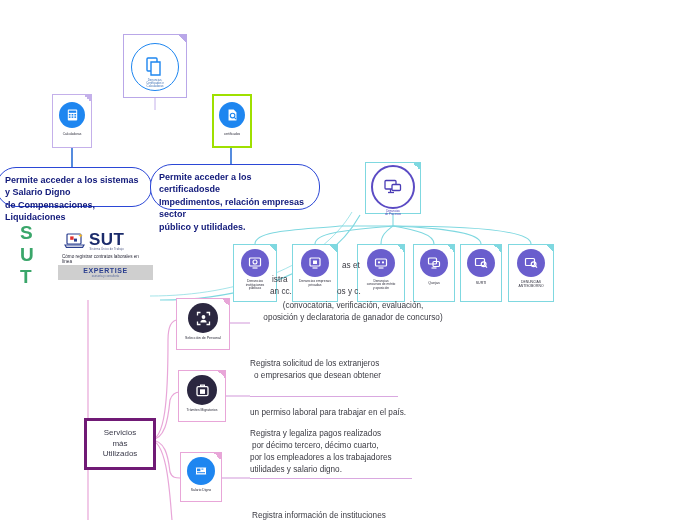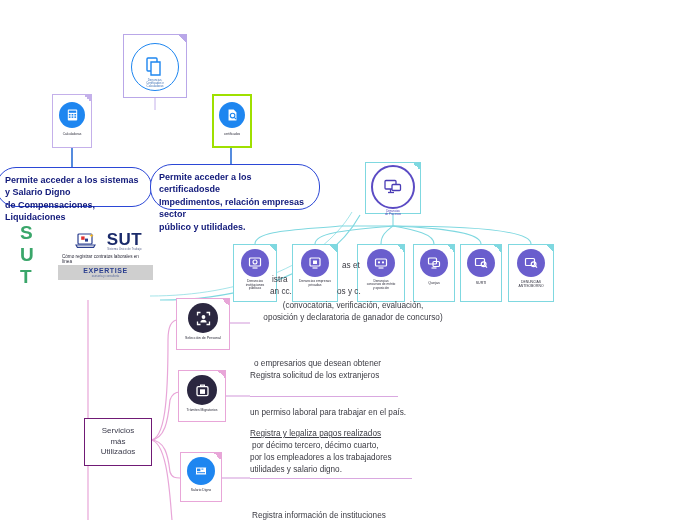--- a/index.html
+++ b/index.html
@@ -32,42 +32,42 @@
     position:absolute;box-sizing:border-box;border:1.6px solid #2b47d6;
     border-radius:22px;background:#fff;color:#11197a;
     font-weight:bold;font-size:9px;line-height:1.38;padding:6px 8px;
   }
   .callout-left{left:-4px;top:167px;width:156px;height:40px;}
   .callout-right{left:150px;top:164px;width:170px;height:46px;}
 
   
   .sut-letters{position:absolute;left:20px;top:222px;color:#3aa66a;font-weight:bold;font-size:19px;line-height:22px;letter-spacing:1px;}
   .sut-card{position:absolute;left:58px;top:228px;width:95px;height:58px;background:#fff;}
-  .sut-brand{display:flex;align-items:center;gap:10px;padding-top:3px;padding-left:6px;justify-content:center;}
+  .sut-brand{display:flex;align-items:center;gap:3px;padding-top:3px;padding-left:6px;}
   .sut-word{color:#1b2b6b;font-weight:bold;font-size:17px;letter-spacing:.5px;line-height:17px;}
   .sut-sub{color:#4a5580;font-size:2.6px;letter-spacing:.2px;text-align:center;}
   .sut-caption{font-size:4.6px;color:#2b2b3a;padding:3px 4px 1px 4px;}
   .sut-grey{background:#cfcfcf;height:15px;display:flex;flex-direction:column;align-items:center;justify-content:center;}
   .sut-exp{color:#2b3f8f;font-weight:bold;font-size:7px;letter-spacing:.6px;}
   .sut-exp2{color:#5a6a9a;font-size:2.8px;}
 
   
   .card-hub{left:365px;top:162px;width:56px;height:52px;border:1px solid #7fd8e0;}
   .hub-circle{width:40px;height:40px;border:2px solid #5b4bc4;background:#fff;color:#4a3cb5;margin:2px auto 0;}
 
   
   .rowcard{border:1px solid #7fd8e0;top:244px;height:58px;}
   .pcircle{background:#6a5ecd;color:#fff;}
 
   
   .card-pink{border:1px solid #e8a6d8;}
   .dark-circle{background:#2b2740;color:#fff;}
   .servicios{
     position:absolute;left:84px;top:418px;width:66px;height:46px;
-    border:1px solid #701a75;background:#fff;
+    border:3px solid #701a75;background:#fff;
     display:flex;align-items:center;justify-content:center;text-align:center;
     font-size:8px;color:#3a3a4a;line-height:1.35;
   }
 
   
   .ftext{position:absolute;color:#3a3a42;font-size:8.2px;line-height:1.45;}
   .ftext.center{text-align:center;}
   .under-bar{position:absolute;height:1.4px;background:#d9a8e0;}
 
   .obscured{color:#3a3a42;}
@@ -313,41 +313,41 @@
       <svg width="15" height="15" viewBox="0 0 15 15">
         <rect x="2" y="3.6" width="11" height="9" rx="1.3" fill="none" stroke="#fff" stroke-width="1.3"></rect>
         <path d="M5.6 3.6 V2.2 h3.8 v1.4" fill="none" stroke="#fff" stroke-width="1.2"></path>
         <rect x="5" y="6.3" width="5" height="4.6" fill="#fff"></rect>
       </svg>
     </div>
     <div class="node-label" style="font-size:3.4px;margin-top:4px;">Trámites Migratorios</div>
   </div>
 
   <div style="position:absolute;left:250px;top:358px;width:190px;">
+    <div class="ftext" style="position:relative;left:0;top:0;">Registra solicitud de los extranjeros</div>
     <div class="ftext" style="position:relative;left:4px;top:0;">o empresarios que desean obtener</div>
-    <div class="ftext" style="position:relative;left:0;top:0;">Registra solicitud de los extranjeros</div>
     <div class="ftext" style="position:relative;left:0;top:0;margin-top:25px;">un permiso laboral para trabajar en el país.</div>
   </div>
   <div class="under-bar" style="left:250px;top:396px;width:148px;"></div>
 
   <div class="card card-pink" style="left:180px;top:452px;width:42px;height:50px;">
     <div class="fold" style="background:linear-gradient(225deg,#e8a6d8 50%,transparent 50%);"></div>
     <div class="icon-circle blue-circle" style="width:28px;height:28px;margin:4px auto 0;">
       <svg width="14" height="14" viewBox="0 0 14 14">
         <rect x="1.5" y="3" width="11" height="8" rx="1" fill="#fff" stroke="#1e86f0" stroke-width="1"></rect>
         <rect x="3" y="4.6" width="3.4" height="2.6" fill="#1e86f0"></rect>
         <rect x="7.4" y="4.6" width="2" height="1" fill="#1e86f0"></rect>
         <rect x="3" y="8.2" width="8" height="1" fill="#1e86f0"></rect>
       </svg>
     </div>
     <div class="node-label" style="font-size:3.4px;margin-top:4px;">Salario Digno</div>
   </div>
 
   <div style="position:absolute;left:250px;top:428px;width:200px;">
-    <div class="ftext" style="position:relative;text-decoration:underline;">Registra y legaliza pagos realizados</div>
+    <div class="ftext" style="position:relative;">Registra y legaliza pagos realizados</div>
     <div class="ftext" style="position:relative;left:2px;">por décimo tercero, décimo cuarto,</div>
     <div class="ftext" style="position:relative;">por los empleadores a los trabajadores</div>
     <div class="ftext" style="position:relative;">utilidades y salario digno.</div>
   </div>
   <div class="under-bar" style="left:250px;top:478px;width:162px;"></div>
 
   <div class="ftext" style="left:252px;top:510px;">Registra información de instituciones</div>
 
 </div>
 

